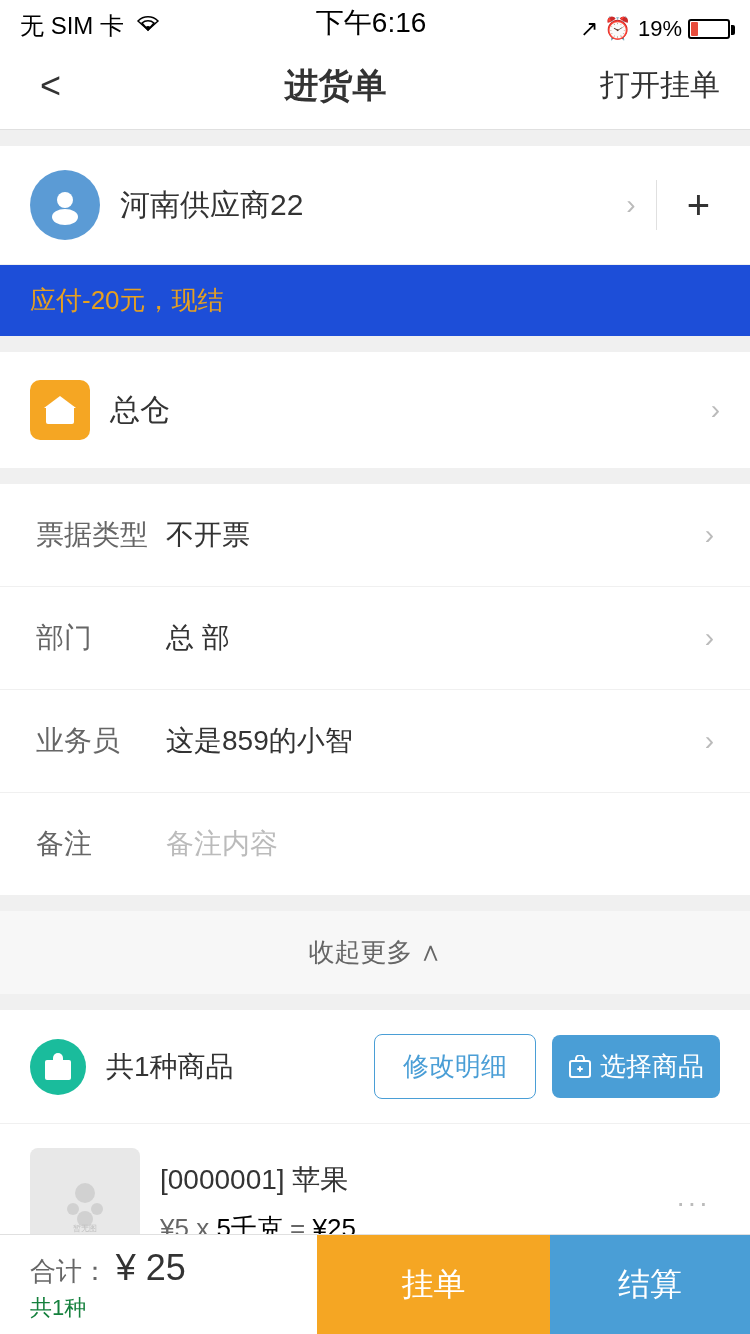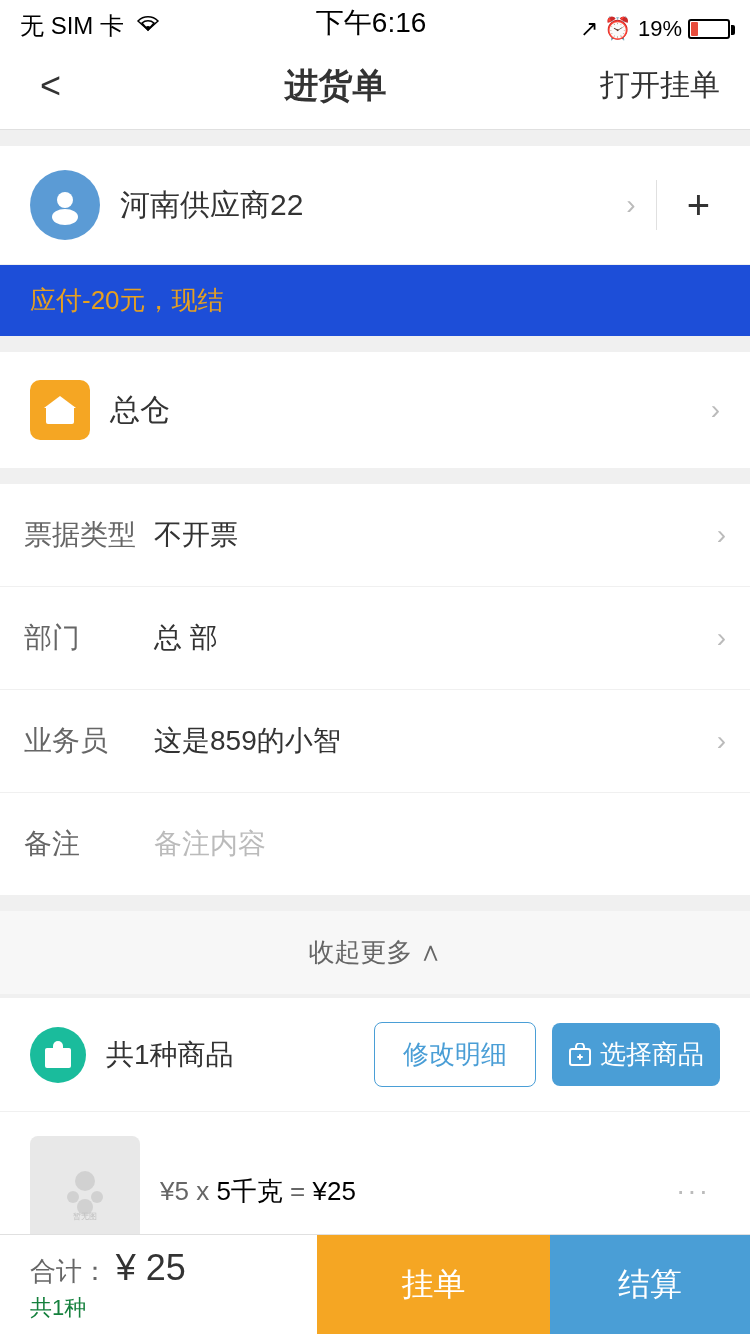--- a/index.html
+++ b/index.html
@@ -109,21 +109,21 @@
       width: 60px; height: 60px; border-radius: 10px; background: #f5a623;
       display: flex; align-items: center; justify-content: center; margin-right: 20px;
     }
     .warehouse-icon svg { width: 36px; height: 36px; fill: #fff; }
     .warehouse-name { flex: 1; font-size: 30px; color: #333; }
 
     
     .form-row {
       display: flex;
       align-items: center;
-      padding: 32px 24px;
+      padding: 32px 36px;
       border-bottom: 1px solid #f0f0f0;
       background: #fff;
       justify-content: center;
     }
     .form-label {
       font-size: 28px;
       color: #666;
       width: 130px;
       flex-shrink: 0;
     }
@@ -141,21 +141,21 @@
       text-align: center;
       font-size: 26px;
       color: #666;
       margin-top: 16px;
       cursor: pointer;
     }
 
     
     .product-header {
       background: #fff;
-      margin-top: 4px;
+      margin-top: 16px;
       display: flex;
       align-items: center;
       padding: 24px 30px;
       border-bottom: 1px solid #f0f0f0;
     }
     .product-header-icon {
       width: 56px; height: 56px; border-radius: 28px; background: #1abc9c;
       display: flex; align-items: center; justify-content: center; margin-right: 20px;
     }
     .product-header-icon svg { width: 30px; height: 30px; fill: #fff; }
@@ -339,20 +339,24 @@
     <div class="product-thumb">
       <svg viewBox="0 0 60 60" fill="none">
         <circle cx="30" cy="20" r="10" fill="#bbb"></circle>
         <ellipse cx="18" cy="36" rx="6" ry="6" fill="#bbb"></ellipse>
         <ellipse cx="42" cy="36" rx="6" ry="6" fill="#bbb"></ellipse>
         <ellipse cx="30" cy="46" rx="8" ry="8" fill="#bbb"></ellipse>
         <text x="30" y="58" text-anchor="middle" font-size="8" fill="#999">暂无图</text>
       </svg>
     </div>
     <div class="product-info">
+      <div class="product-name">
+        <span>[0000001]</span>
+        <span>苹果</span>
+      </div>
       <div class="product-price">
         <span>¥5</span>
         <span> x </span>
         <span class="highlight">5千克</span>
         <span> = </span>
         <span class="highlight">¥25</span>
       </div>
     </div>
     <span class="product-more">···</span>
   </div>

